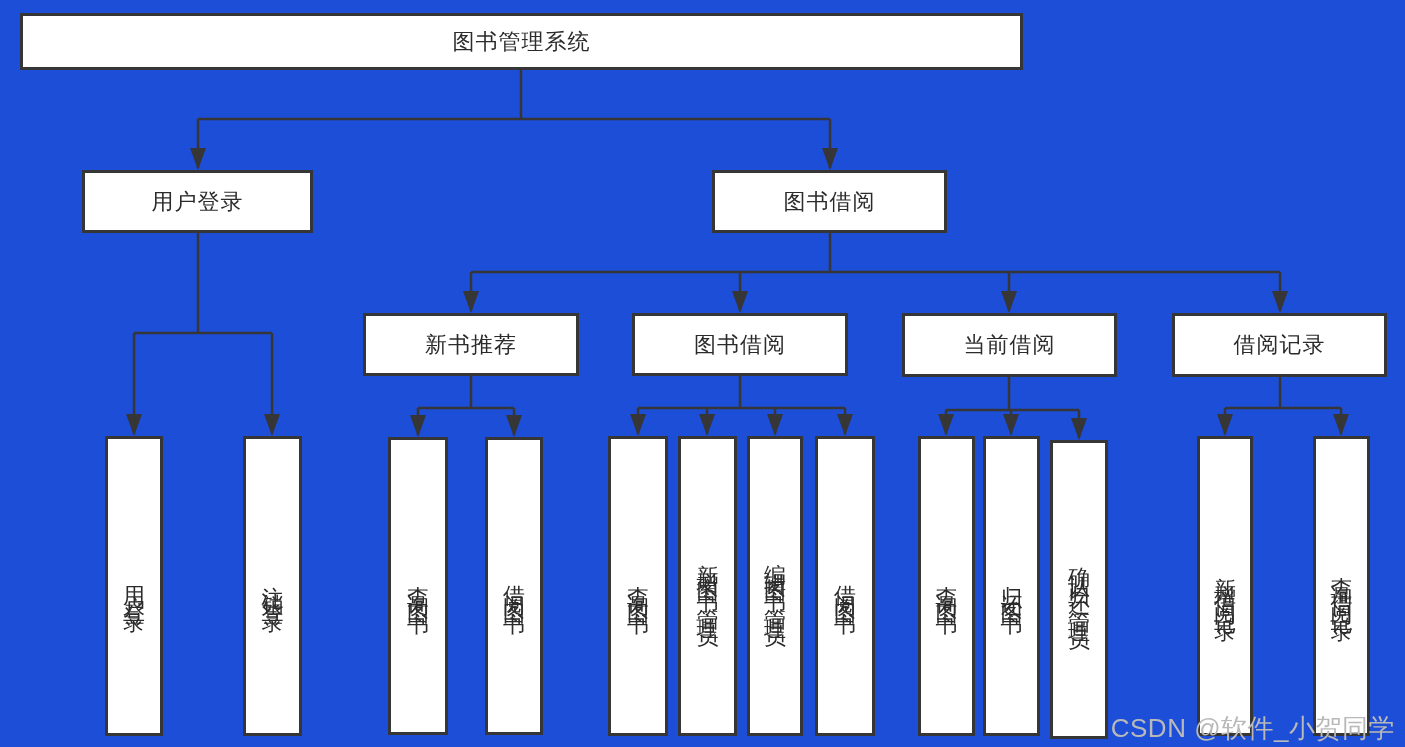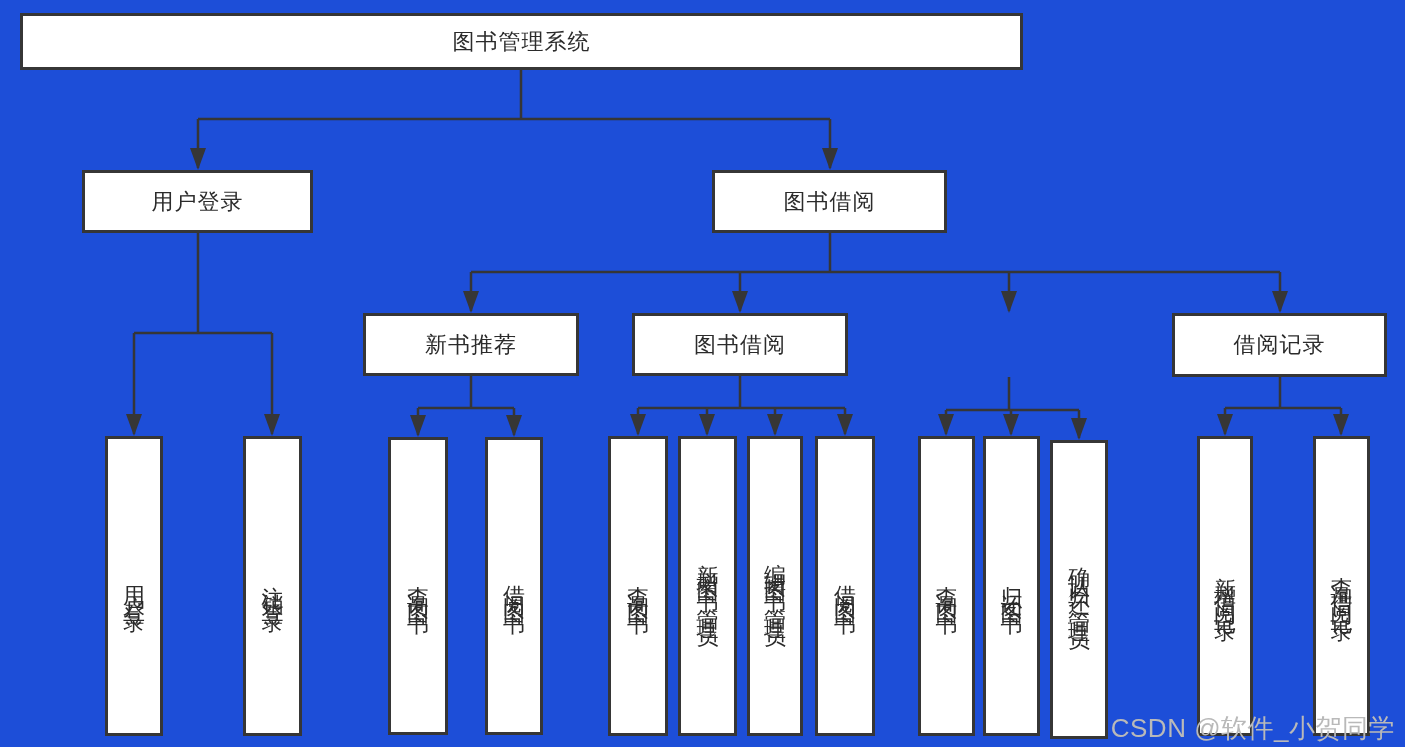--- a/index.html
+++ b/index.html
@@ -126,20 +126,21 @@
     </g>
   </svg>
 
   <div class="box b-root">图书管理系统</div>
 
   <div class="box b-login">用户登录</div>
   <div class="box b-mgmt">图书借阅</div>
 
   <div class="box b-l3a">新书推荐</div>
   <div class="box b-l3b">图书借阅</div>
+  <div class="box b-l3c">当前借阅</div>
   <div class="box b-l3d">借阅记录</div>
 
   <div class="box vbox b-u1">用户登录</div>
   <div class="box vbox b-u2">注销登录</div>
 
   <div class="box vbox b-n1">查询图书</div>
   <div class="box vbox b-n2">借阅图书</div>
 
   <div class="box vbox b-b1">查询图书</div>
   <div class="box vbox b-b2">新增图书（管理员）</div>

